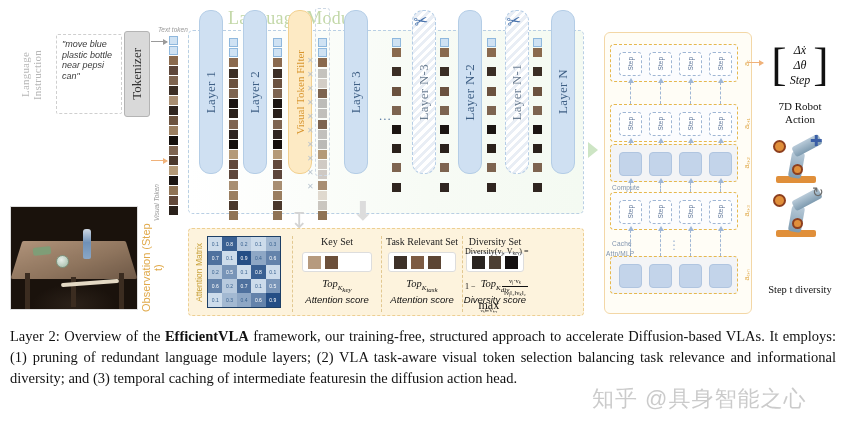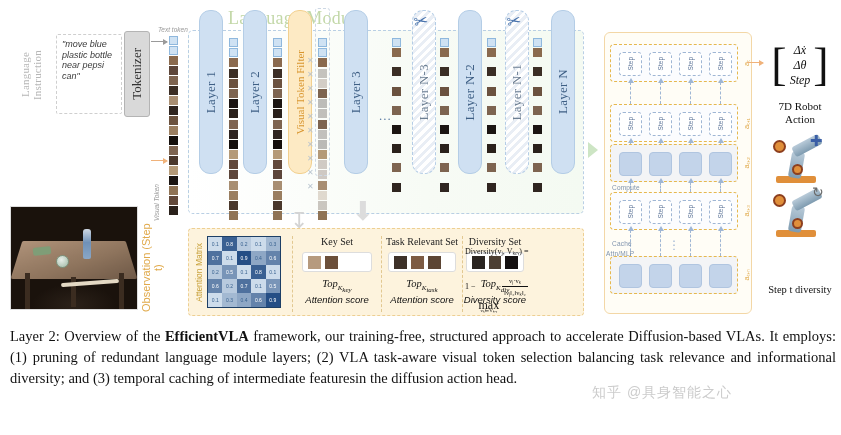--- a/index.html
+++ b/index.html
@@ -258,21 +258,21 @@
 
   
   #caption {
     position:absolute; left:10px; top:326px; width:826px;
     font-size:14.5px; line-height:21px; color:#111; text-align:justify;
     font-family:"Liberation Serif", serif;
   }
   #caption b { font-weight:bold; }
   #watermark {
     position:absolute; left:592px; top:384px; width:250px; height:34px;
-    color:rgba(140,140,140,.45); font-size:14px;
+    color:rgba(140,140,140,.45); font-size:22px;
     font-family:"Liberation Sans", sans-serif; letter-spacing:1px;
     white-space:nowrap;
   }
 </style>
 </head>
 <body>
 
 <div class="fig">
 
   <div class="abs center" id="lang-instr-label">

